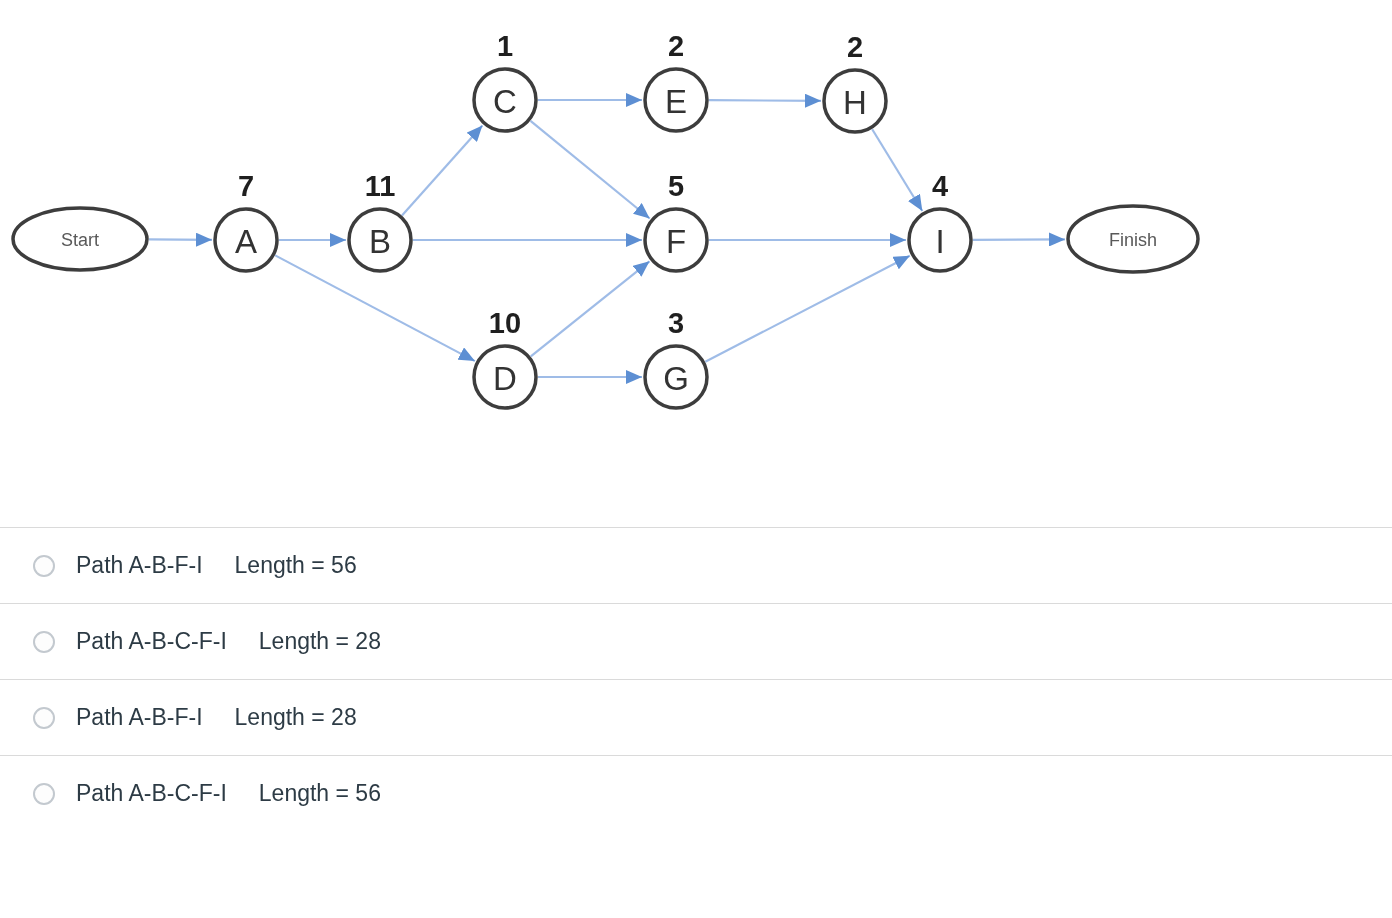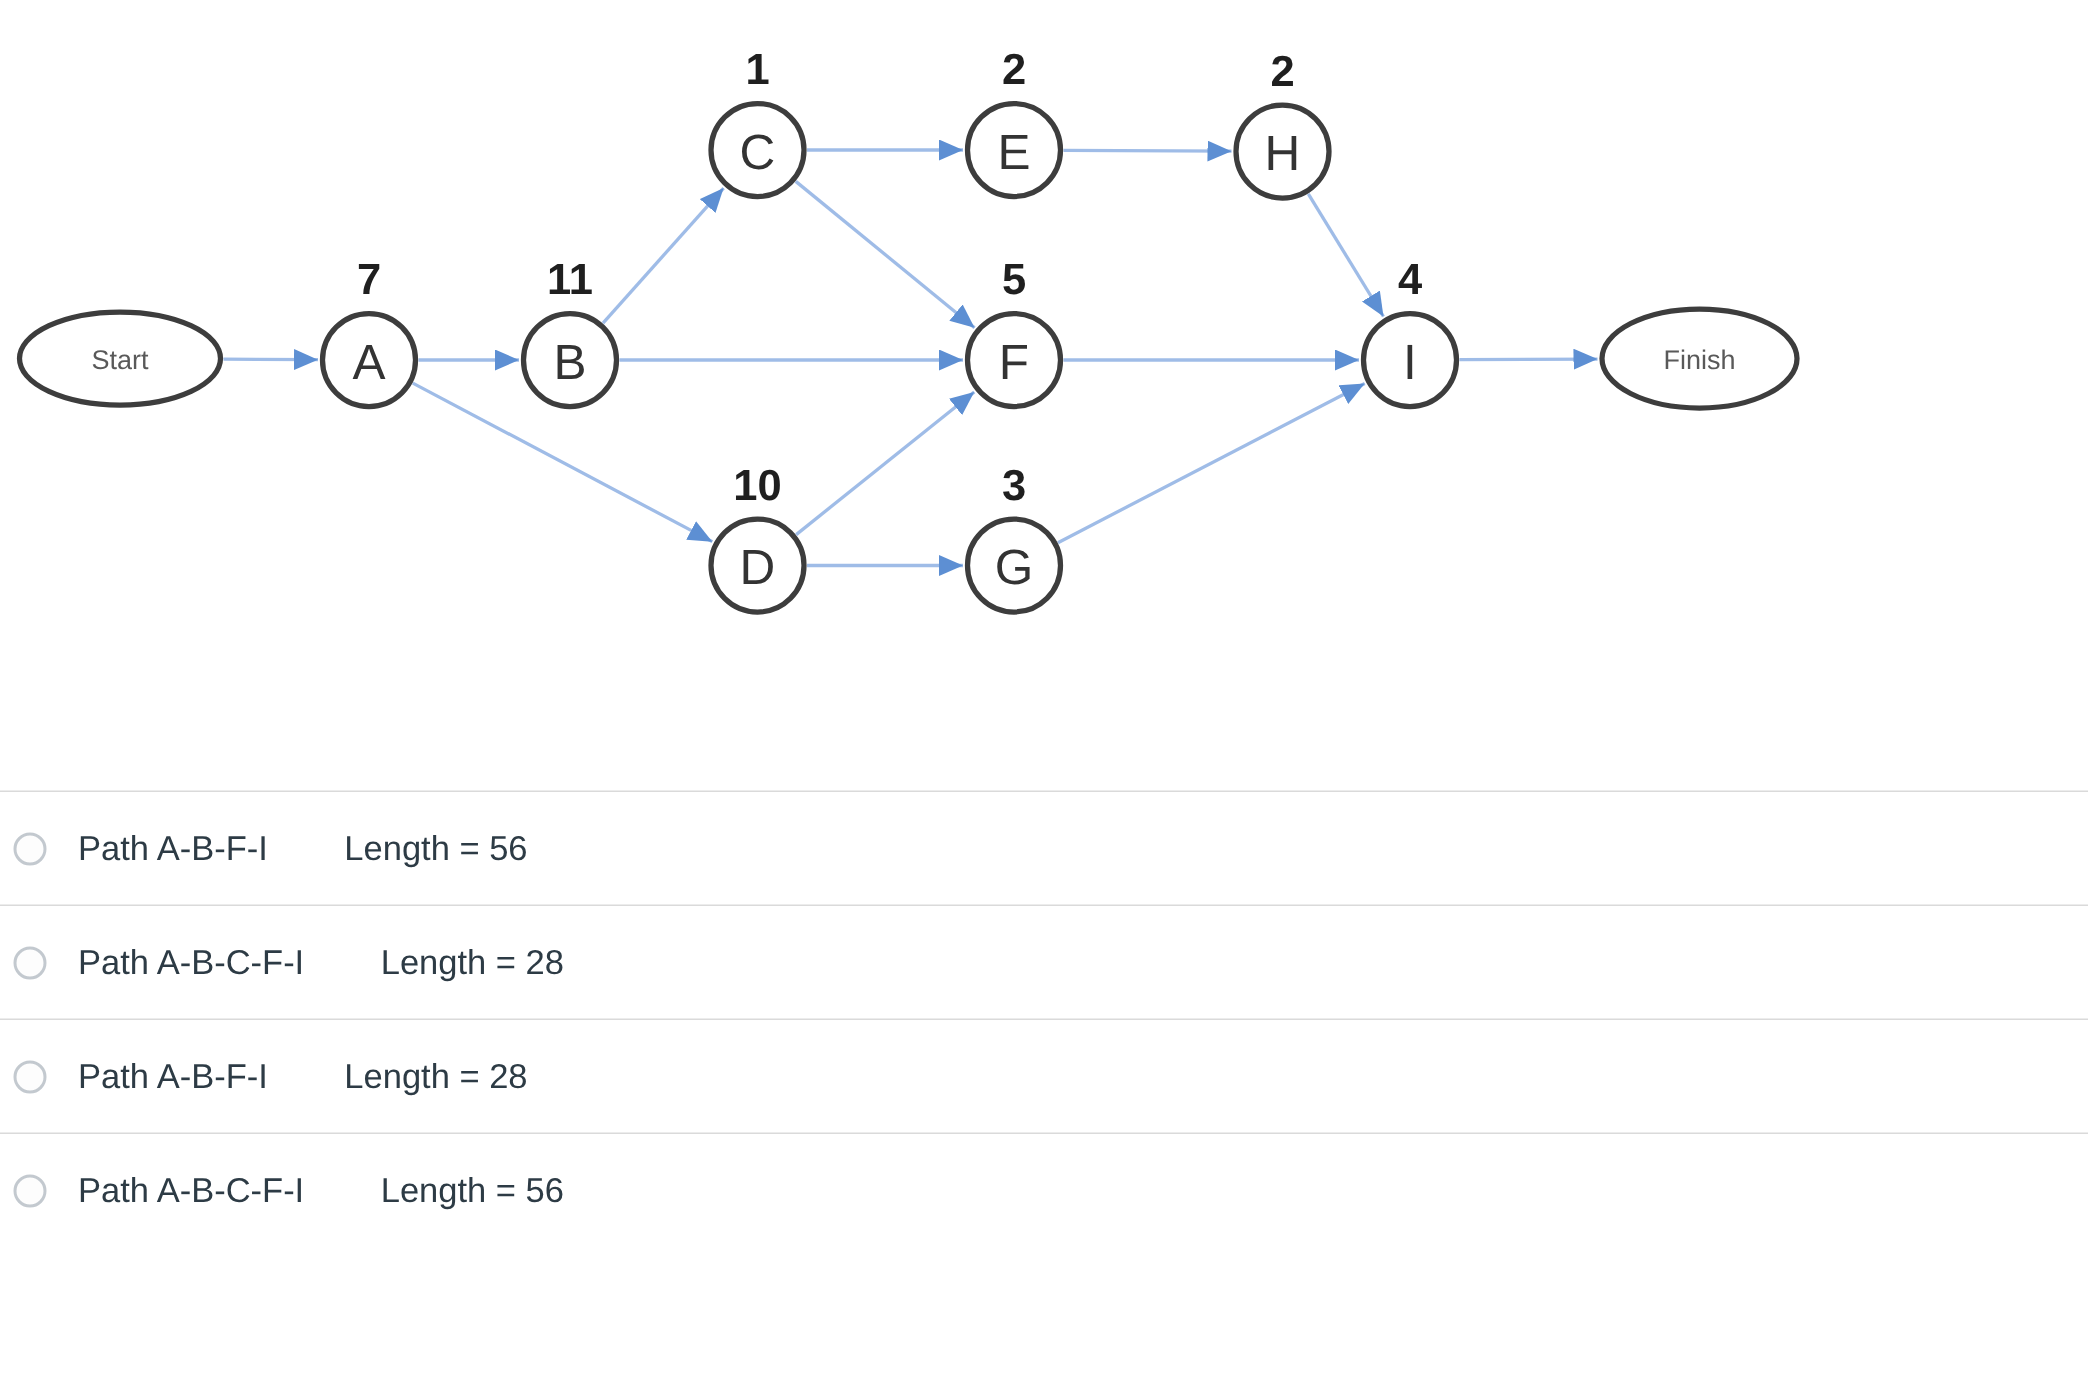--- a/index.html
+++ b/index.html
@@ -17,31 +17,31 @@
   svg{display:block;}
   .node-shape{fill:#ffffff;stroke:var(--node-stroke);stroke-width:3.5px;}
   .edge-line{stroke:var(--edge);stroke-width:2.2px;}
   #arrowhead{fill:var(--arrow);}
   .node-label{font:400 33px "Liberation Sans",sans-serif;fill:var(--node-text);text-anchor:middle;dominant-baseline:central;}
   .dur-label{font:700 29px "Liberation Sans",sans-serif;fill:var(--num-text);text-anchor:middle;}
   .terminal-label{font:400 18px "Liberation Sans",sans-serif;fill:var(--terminal-text);text-anchor:middle;dominant-baseline:central;}
   .options{width:1392px;}
   .option-row{
     height:76px;border-top:1px solid var(--divider);
-    display:flex;align-items:center;padding-left:9px;box-sizing:border-box;
+    display:flex;align-items:center;padding-left:33px;box-sizing:border-box;
     cursor:pointer;background:var(--bg);
   }
   .radio{
     width:22px;height:22px;border-radius:50%;
     border:2px solid var(--radio-border);background:#fdfdfd;
     box-sizing:border-box;flex:0 0 auto;
   }
   .opt-text{color:var(--opt-text);font-size:23px;line-height:1;}
   .opt-path{margin-left:21px;}
-  .opt-length{margin-left:51px;}
+  .opt-length{margin-left:32px;}
 </style>
 </head>
 <body>
 
 <div class="page">
 
   <div class="diagram-wrap">
     <svg id="net-svg" width="1392" height="470" viewBox="0 0 1392 470">
       <defs>
         <marker id="arrow" markerUnits="userSpaceOnUse" markerWidth="17" markerHeight="14" refX="16" refY="7" orient="auto">

